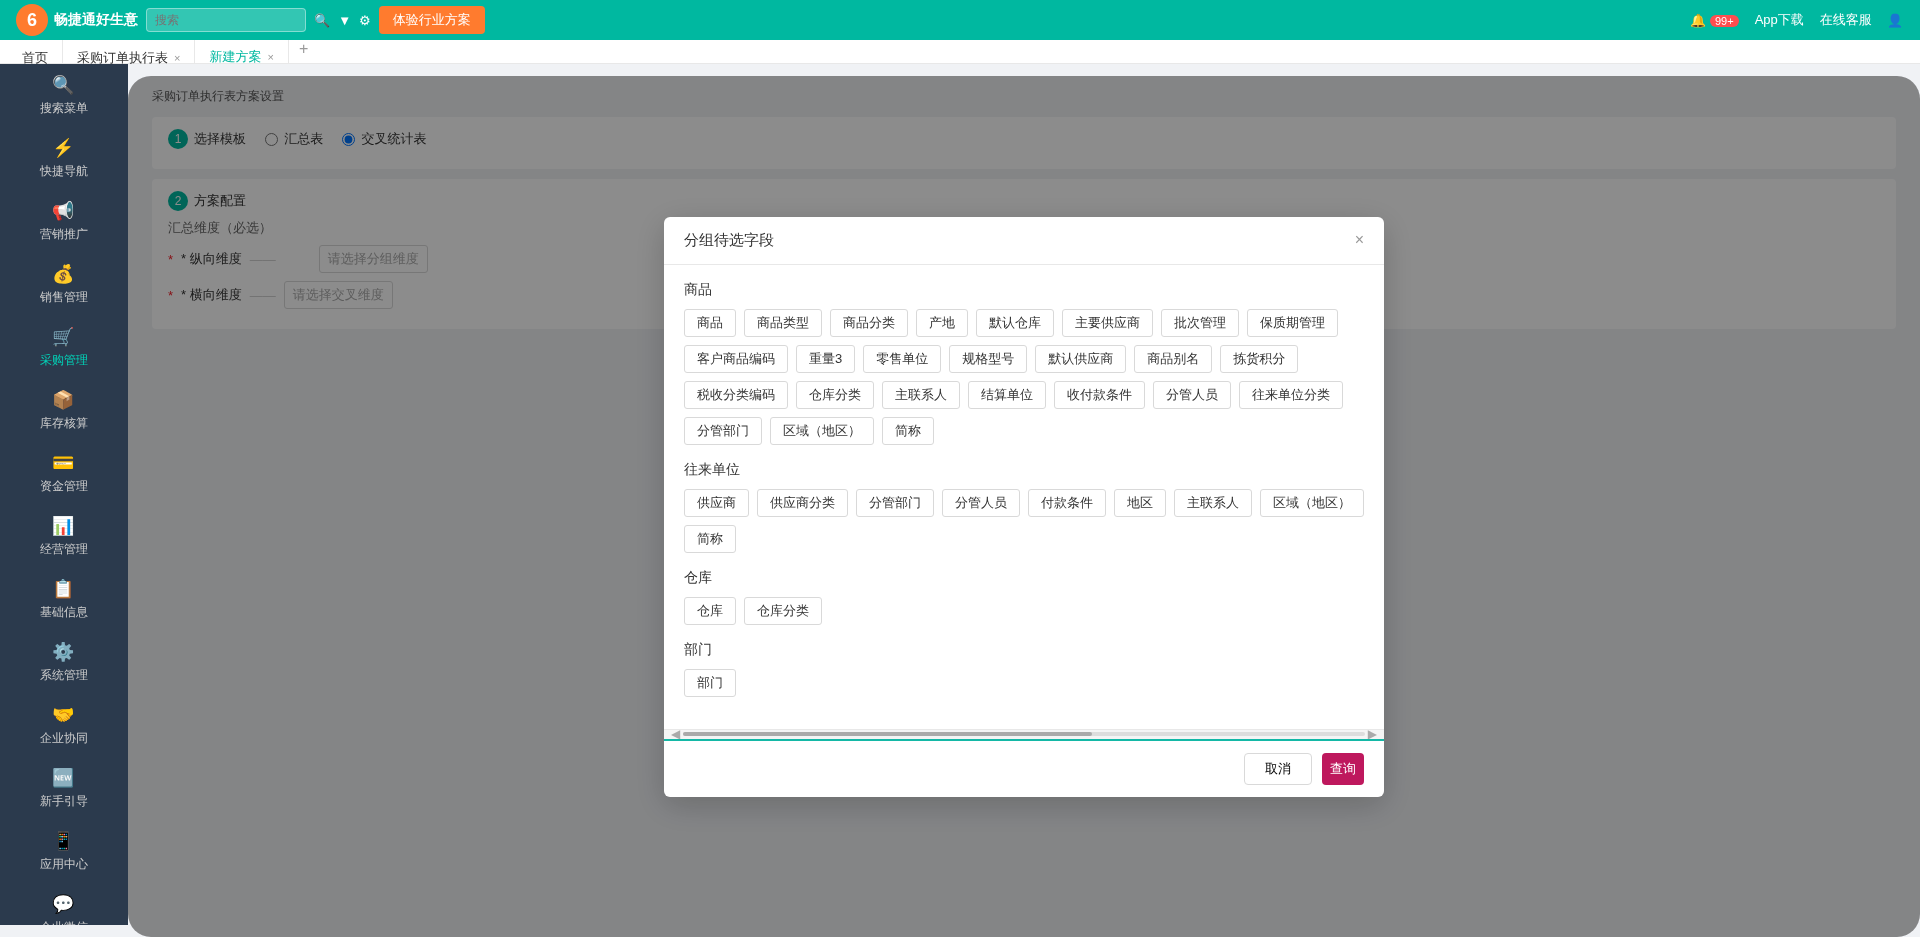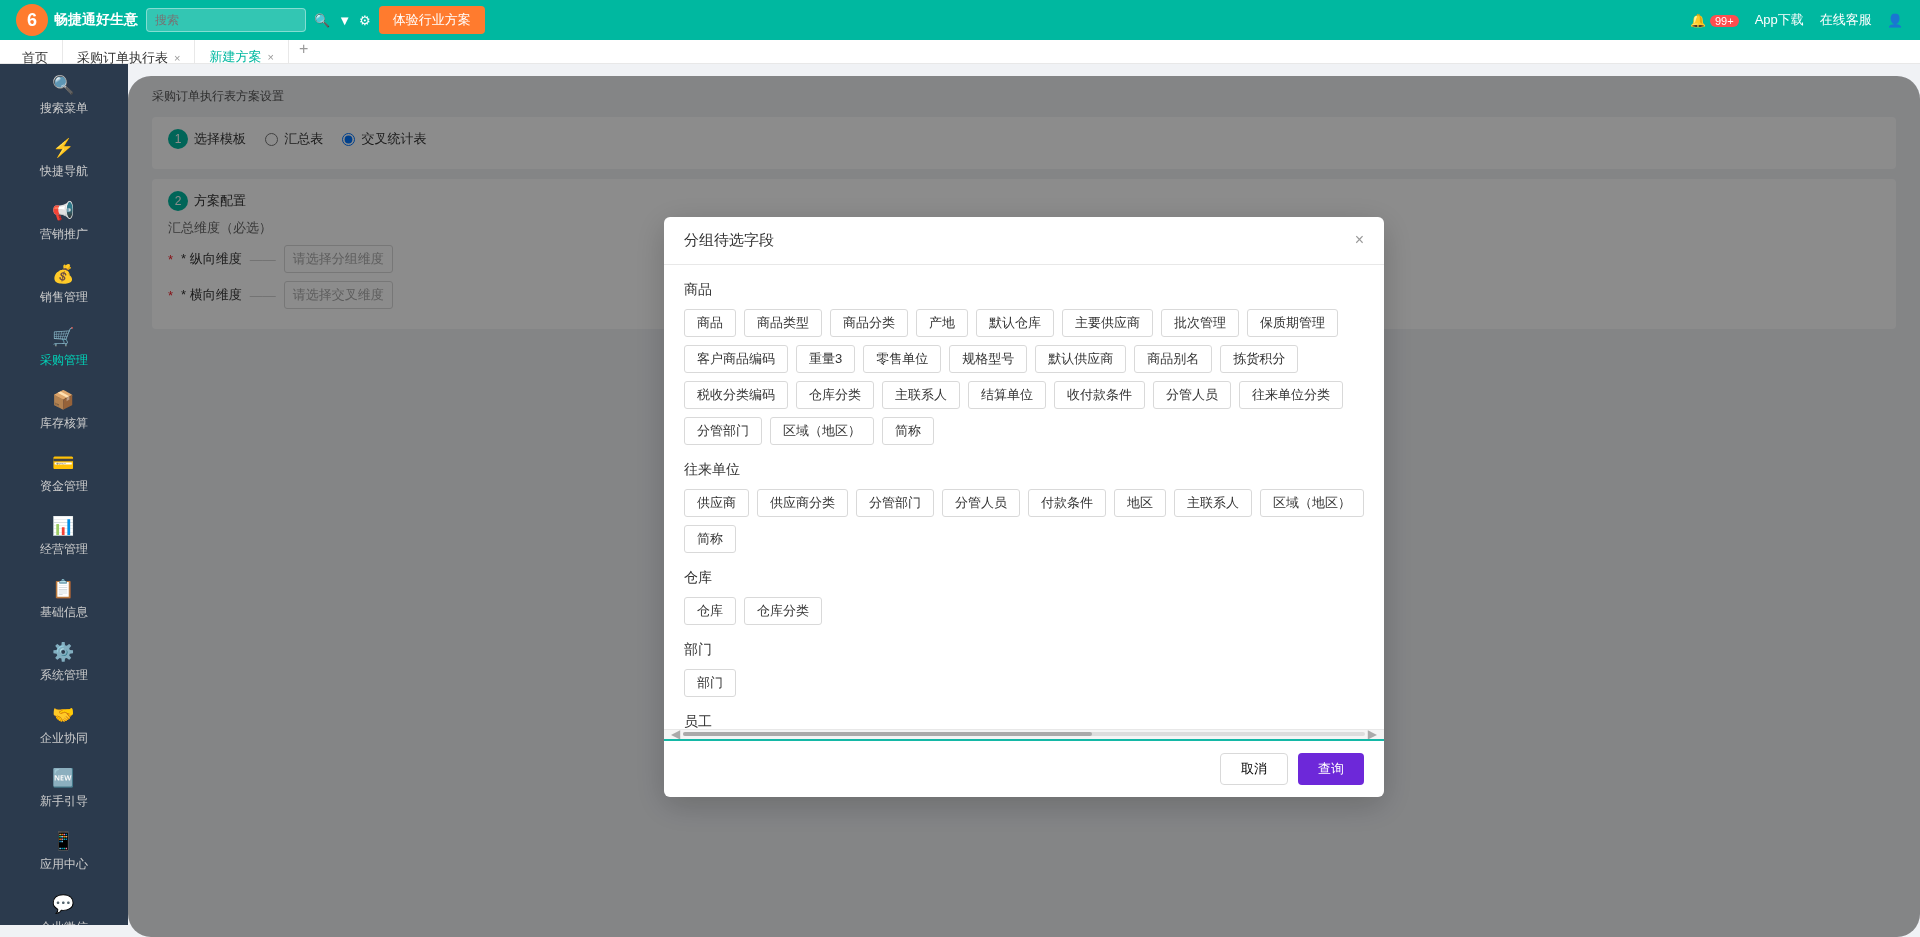--- a/index.html
+++ b/index.html
@@ -162,24 +162,24 @@
     }
     .btn-cancel {
       padding: 6px 20px;
       border: 1px solid #d9d9d9;
       border-radius: 4px;
       background: white;
       cursor: pointer;
       font-size: 13px;
     }
     .btn-confirm {
-      padding: 6px 20px;
+      padding: 6px 8px;
       border: none;
       border-radius: 4px;
-      background: #6d28d9;
+      background: #be185d;
       color: white;
       cursor: pointer;
       font-size: 13px;
     }
 
     
     .field-section { margin-bottom: 16px; }
     .section-label {
       font-size: 14px;
       font-weight: 500;
@@ -379,21 +379,21 @@
       <div class="bg-section">
         <div class="step-label">
           <span class="step-num">2</span>
           <span>方案配置</span>
         </div>
         <div style="font-size:13px; color:#666; margin-bottom:8px;">汇总维度（必选）</div>
         <div style="display:flex; align-items:center; gap:8px; margin-bottom:8px;">
           <span style="color:#f5222d;">* </span>
           <span>* 纵向维度</span>
           <span style="color:#ccc;">——</span>
-          <span style="color:#aaa; padding: 4px 8px; border: 1px solid #d9d9d9; border-radius:3px; cursor:pointer;">请选择分组维度</span>
+          <span style="color:#aaa; padding: 4px 8px; border: 1px solid #d9d9d9; border-radius:3px; cursor:pointer;margin-left:35px;">请选择分组维度</span>
         </div>
         <div style="display:flex; align-items:center; gap:8px; margin-bottom:8px;">
           <span style="color:#f5222d;">* </span>
           <span>* 横向维度</span>
           <span style="color:#ccc;">——</span>
           <span style="color:#aaa; padding: 4px 8px; border: 1px solid #d9d9d9; border-radius:3px; cursor:pointer;">请选择交叉维度</span>
         </div>
       </div>
     </div>
 
@@ -461,24 +461,20 @@
             </div>
           </div>
 
           <div class="field-section">
             <div class="section-label">部门</div>
             <div class="field-tags">
               <span class="field-tag">部门</span>
             </div>
           </div>
 
-          <div class="field-section">
-            <div class="section-label">员工</div>
-
-          </div>
 
         </div>
 
         <div class="modal-scrollbar">
           <span class="scrollbar-arrow">◀</span>
           <div class="scrollbar-track">
             <div class="scrollbar-thumb"></div>
           </div>
           <span class="scrollbar-arrow">▶</span>
         </div>

